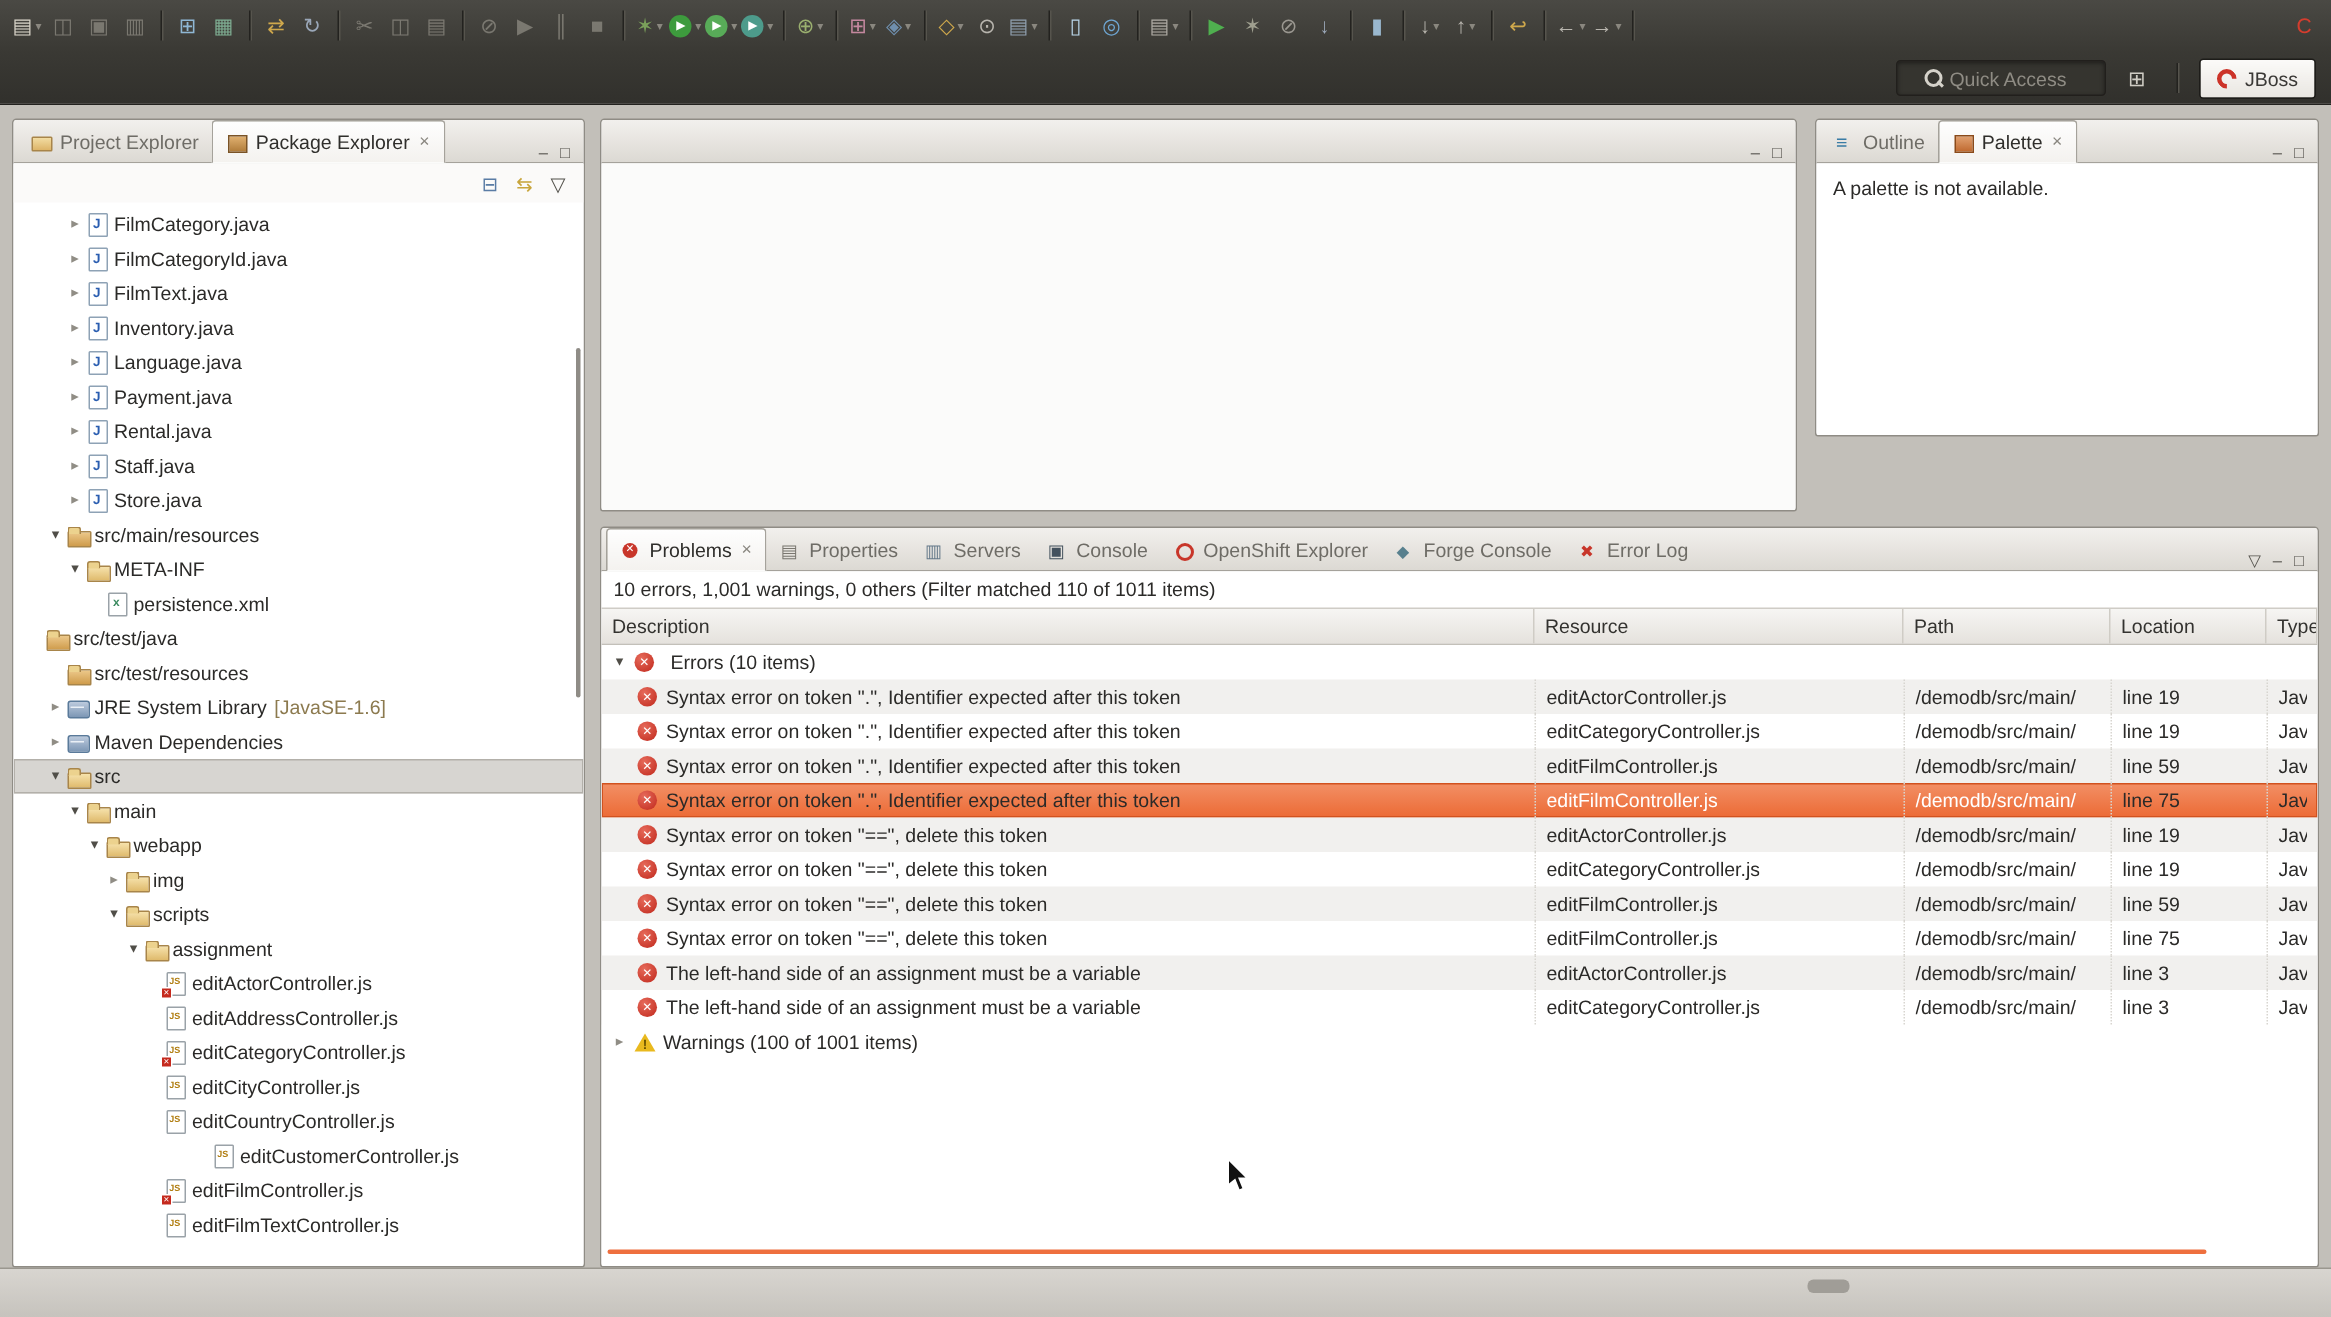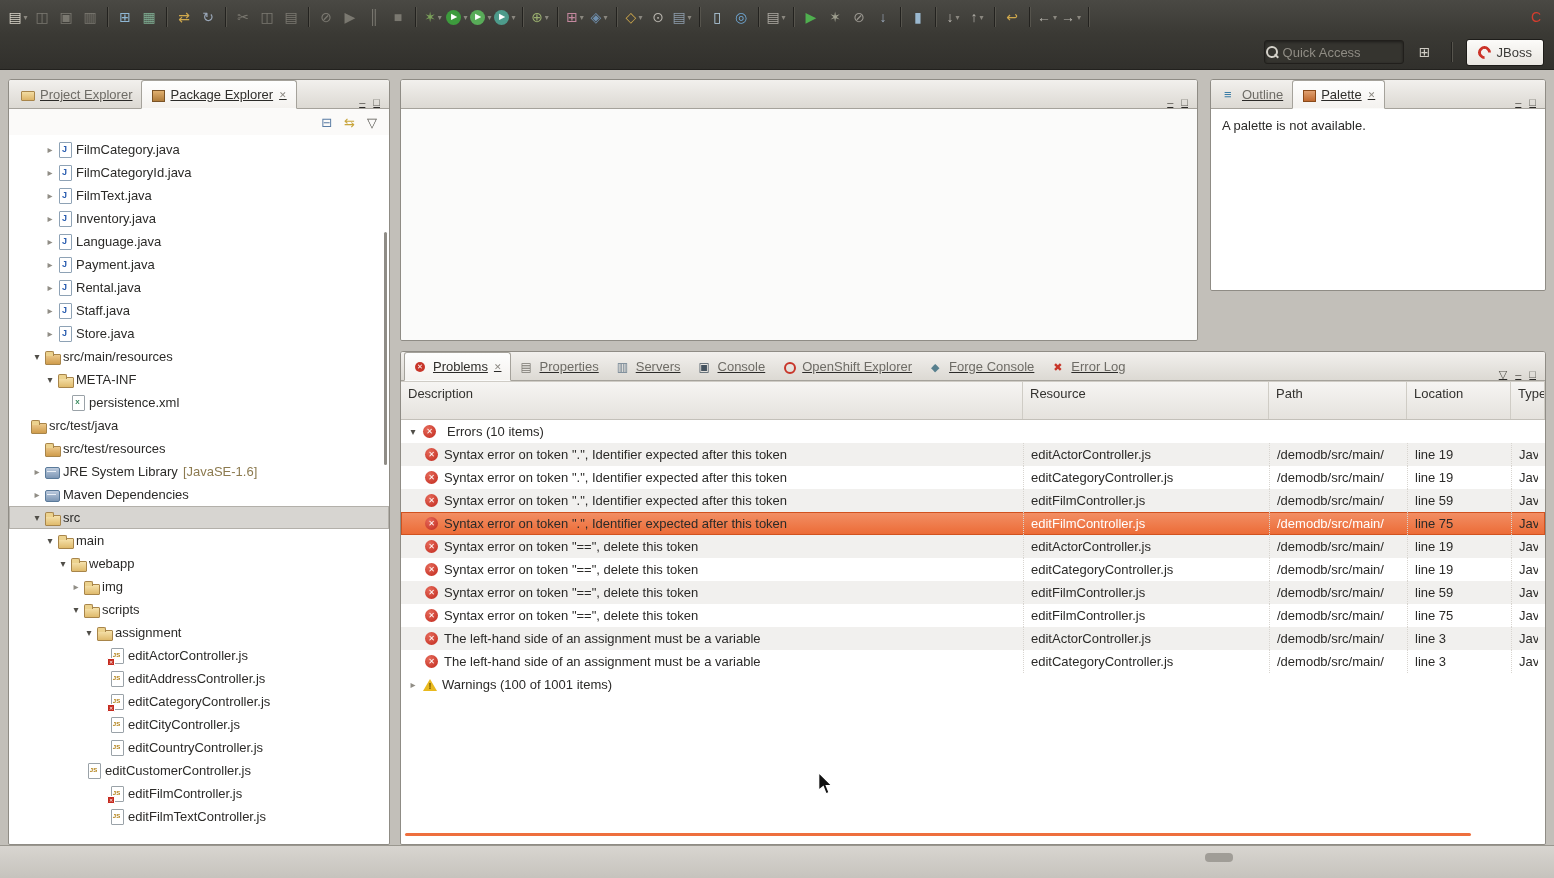--- a/index.html
+++ b/index.html
@@ -9,32 +9,32 @@
 
 .topbar{position:absolute;left:0;top:0;width:100%;height:70px;background:linear-gradient(#4a4944,#3a3934 50%,#31302c);border-bottom:1px solid #22211e;z-index:5;}
 .tb-row1{height:34px;display:flex;align-items:center;padding:0 6px;}
 .tb-btn{height:24px;min-width:22px;display:inline-flex;align-items:center;justify-content:center;border-radius:3px;margin:0 1px;}
 .tb-glyph{font-size:14px;line-height:1;}
 .tb-glyph.round{width:15px;height:15px;border-radius:50%;font-size:8px;display:inline-flex;align-items:center;justify-content:center;}
 .tb-caret{font-size:8px;color:#8a877f;margin-left:2px;}
 .tb-sep{width:1px;height:20px;background:#23221f;margin:0 5px;box-shadow:1px 0 0 #56544d;}
 .tb-btn.disabled{opacity:.42;}
 .tb-row2{height:36px;display:flex;align-items:center;justify-content:flex-end;padding:0 10px;gap:9px;}
-.quick-access{display:flex;align-items:center;width:140px;height:24px;background:#35342f;border:1px solid #211f1c;border-radius:3px;padding:0 1px;box-shadow:inset 0 1px 3px rgba(0,0,0,.45);}
+.quick-access{display:flex;align-items:center;width:140px;height:24px;background:#35342f;border:1px solid #211f1c;border-radius:3px;padding:0 18px;box-shadow:inset 0 1px 3px rgba(0,0,0,.45);}
 .qa-icon{width:13px;height:13px;position:relative;margin-right:4px;flex:none;}
 .qa-icon::before{content:"";position:absolute;left:0;top:0;width:8px;height:8px;border:2px solid #d5d2ca;border-radius:50%;}
 .qa-icon::after{content:"";position:absolute;left:8px;top:9px;width:5px;height:2px;background:#d5d2ca;transform:rotate(45deg);}
 .quick-access input{background:transparent;border:none;outline:none;color:#d8d5cd;font:13px "Liberation Sans",sans-serif;width:100%;}
 .quick-access input::placeholder{color:#8f8c84;}
 .jboss-btn{display:flex;align-items:center;gap:6px;height:27px;padding:0 11px;background:linear-gradient(#fcfbf9,#e9e6e1);border:1px solid #1d1c19;border-radius:3px;color:#3a3936;}
 .jboss-logo{width:13px;height:13px;border:3px solid #cc3328;border-right-color:transparent;border-radius:50%;transform:rotate(45deg);flex:none;}
 
 
 .panel{position:absolute;background:#fff;border:1px solid #8f8c85;border-radius:3px 3px 2px 2px;}
-.tabbar{height:29px;background:linear-gradient(#f2f0ed,#dcd9d3);border-bottom:1px solid #a5a29b;display:flex;align-items:flex-end;border-radius:2px 2px 0 0;text-decoration:underline;}
+.tabbar{height:29px;background:linear-gradient(#f2f0ed,#dcd9d3);border-bottom:1px solid #a5a29b;display:flex;align-items:flex-end;border-radius:2px 2px 0 0;}
 .tabs{display:flex;height:100%;align-items:flex-end;flex:1;min-width:0;padding-left:3px;}
 .tab{display:flex;align-items:center;gap:5px;height:27px;padding:0 9px;color:#6e6c66;white-space:nowrap;}
 .tab.active{background:linear-gradient(#fefefe,#f4f2ef);border:1px solid #a5a29b;border-bottom-color:#fbfbfa;height:29px;margin-bottom:-1px;border-radius:3px 3px 0 0;color:#2f2e2b;}
 .tablabel{line-height:1;}
 .tabclose{font-size:9px;color:#8a8780;margin-left:1px;}
 .tabbar-controls{display:flex;align-items:center;gap:8px;padding:0 9px;color:#55534d;flex:none;}
 .ctl{font-size:11px;line-height:1;}
 .panel-body{position:absolute;top:29px;left:0;right:0;bottom:0;background:#fff;overflow:hidden;border-radius:0 0 2px 2px;}
 .left-panel{left:8px;top:79px;width:382px;height:766px;}
 .editor-panel{left:400px;top:79px;width:798px;height:262px;}
@@ -78,21 +78,21 @@
 .ti-problems::after{content:"✕";position:absolute;left:1px;top:2px;width:10px;text-align:center;color:#fff;font-size:7px;line-height:10px;font-weight:bold;}
 .ti-properties::before{content:"▤";color:#7a7770;font-size:12px;position:absolute;top:0;left:0;}
 .ti-servers::before{content:"▥";color:#667a8a;font-size:12px;position:absolute;top:0;left:0;}
 .ti-console::before{content:"▣";color:#44525e;font-size:12px;position:absolute;top:0;left:0;}
 .ti-openshift::before{content:"";position:absolute;left:1px;top:2px;width:8px;height:8px;border:2px solid #c8362a;border-radius:50%;}
 .ti-forge::before{content:"◆";color:#58808e;font-size:11px;position:absolute;top:1px;left:1px;}
 .ti-errorlog::before{content:"✖";color:#c8362a;font-size:11px;position:absolute;top:1px;left:1px;}
 
 
 .summary{height:24px;line-height:24px;padding-left:8px;background:#fff;}
-.phead{display:flex;height:39px;background:linear-gradient(#f6f5f3,#e5e2dd);border-top:1px solid #cfccc6;border-bottom:1px solid #c3c0b9;justify-content:space-between;}
+.phead{display:flex;height:25px;background:linear-gradient(#f6f5f3,#e5e2dd);border-top:1px solid #cfccc6;border-bottom:1px solid #c3c0b9;justify-content:space-between;}
 .hcell{padding:0 7px;line-height:23px;border-right:1px solid #cfccc5;overflow:hidden;white-space:nowrap;color:#33322f;}
 .col-desc{width:622px;flex:none;}
 .col-res{width:246px;flex:none;}
 .col-path{width:138px;flex:none;}
 .col-loc{width:104px;flex:none;}
 .col-type{flex:1;min-width:0;}
 .pbody{overflow:hidden;}
 .prow{display:flex;height:23px;align-items:center;}
 .prow.stripe{background:#f1f0ee;}
 .prow.group{padding-left:5px;gap:3px;background:#fff;}
@@ -443,21 +443,21 @@
         <div class="tree-row" style="padding-left: 86px;">
           <span class="t-arrow none"></span>
           <span class="ticon ic-js-file"></span>
           <span class="t-label">editCityController.js</span>
         </div>
         <div class="tree-row" style="padding-left: 86px;">
           <span class="t-arrow none"></span>
           <span class="ticon ic-js-file"></span>
           <span class="t-label">editCountryController.js</span>
         </div>
-        <div class="tree-row" style="padding-left: 63px;">
+        <div class="tree-row" style="padding-left: 118px;">
           <span class="t-arrow none"></span>
           <span class="ticon ic-js-file"></span>
           <span class="t-label">editCustomerController.js</span>
         </div>
         <div class="tree-row" style="padding-left: 86px;">
           <span class="t-arrow none"></span>
           <span class="ticon ic-js-file">
             <span class="err-ov">✕</span>
           </span>
           <span class="t-label">editFilmController.js</span>
@@ -539,20 +539,21 @@
           <span class="tablabel">Error Log</span>
         </div>
       </div>
     <div class="tabbar-controls">
       <span class="ctl">▽</span>
       <span class="ctl">–</span>
       <span class="ctl">□</span>
     </div>
   </div>
   <div class="panel-body">
+    <div class="summary">10 errors, 1,001 warnings, 0 others (Filter matched 110 of 1011 items)</div>
     <div class="phead">
         <div class="hcell col-desc"><span>Description</span></div>
         <div class="hcell col-res"><span>Resource</span></div>
         <div class="hcell col-path"><span>Path</span></div>
         <div class="hcell col-loc"><span>Location</span></div>
         <div class="hcell col-type"><span>Type</span></div>
       </div>
     <div class="pbody">
         <div class="prow group">
           <span class="t-arrow expanded">▾</span>

